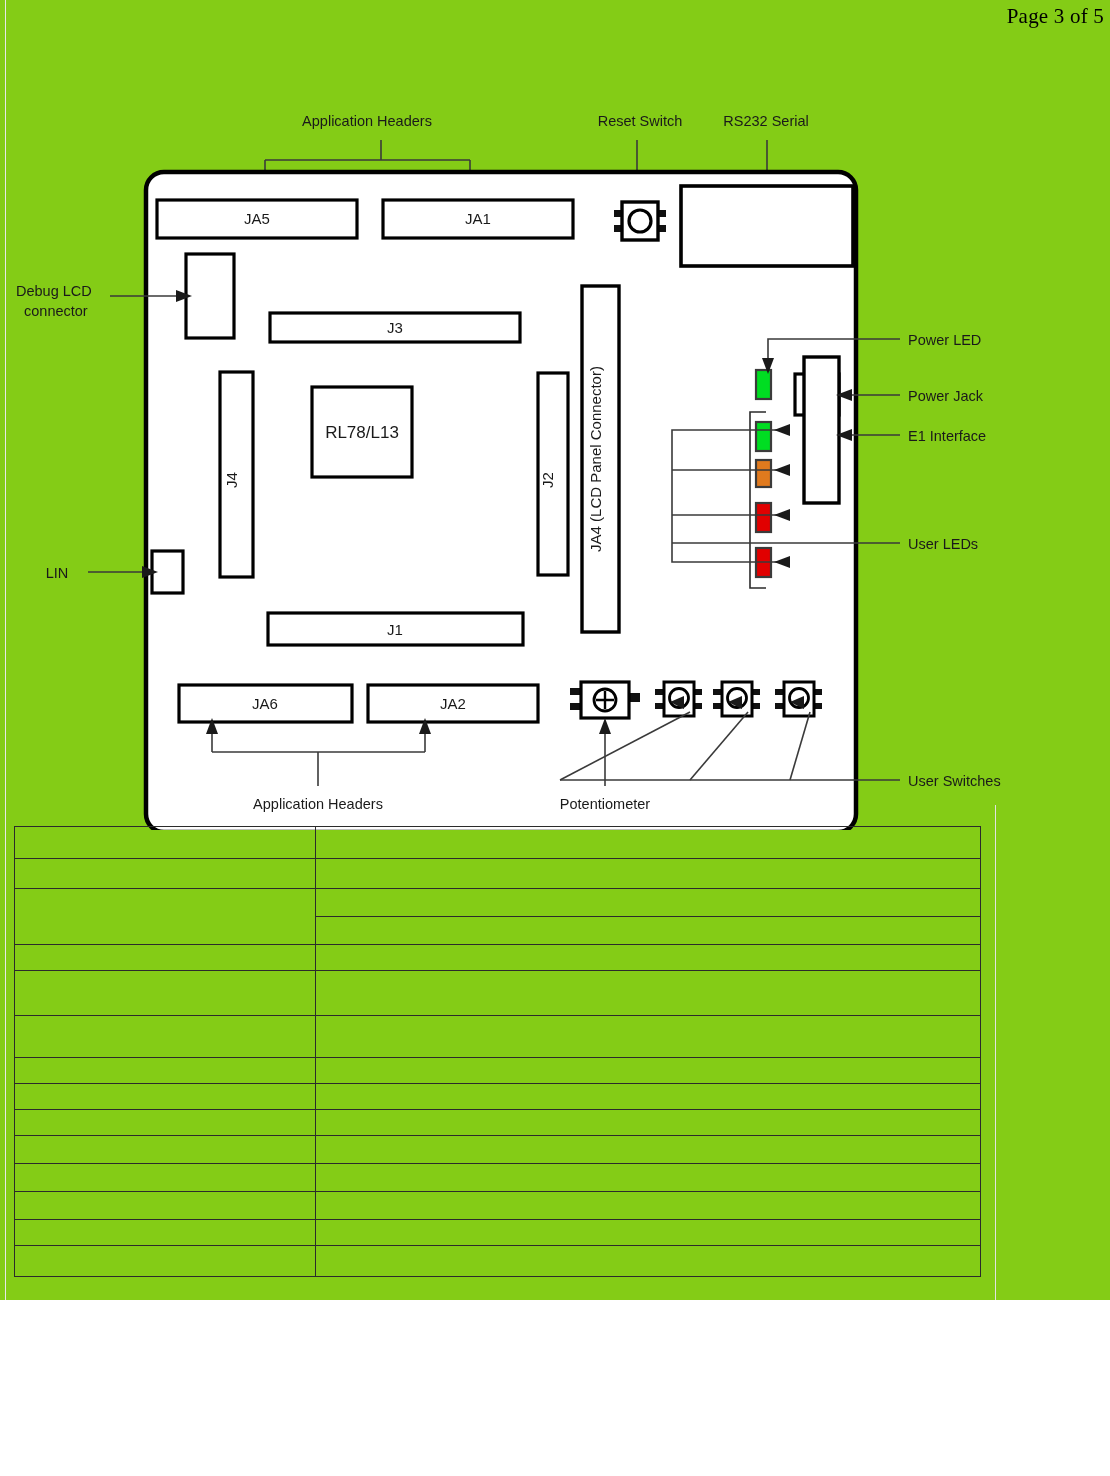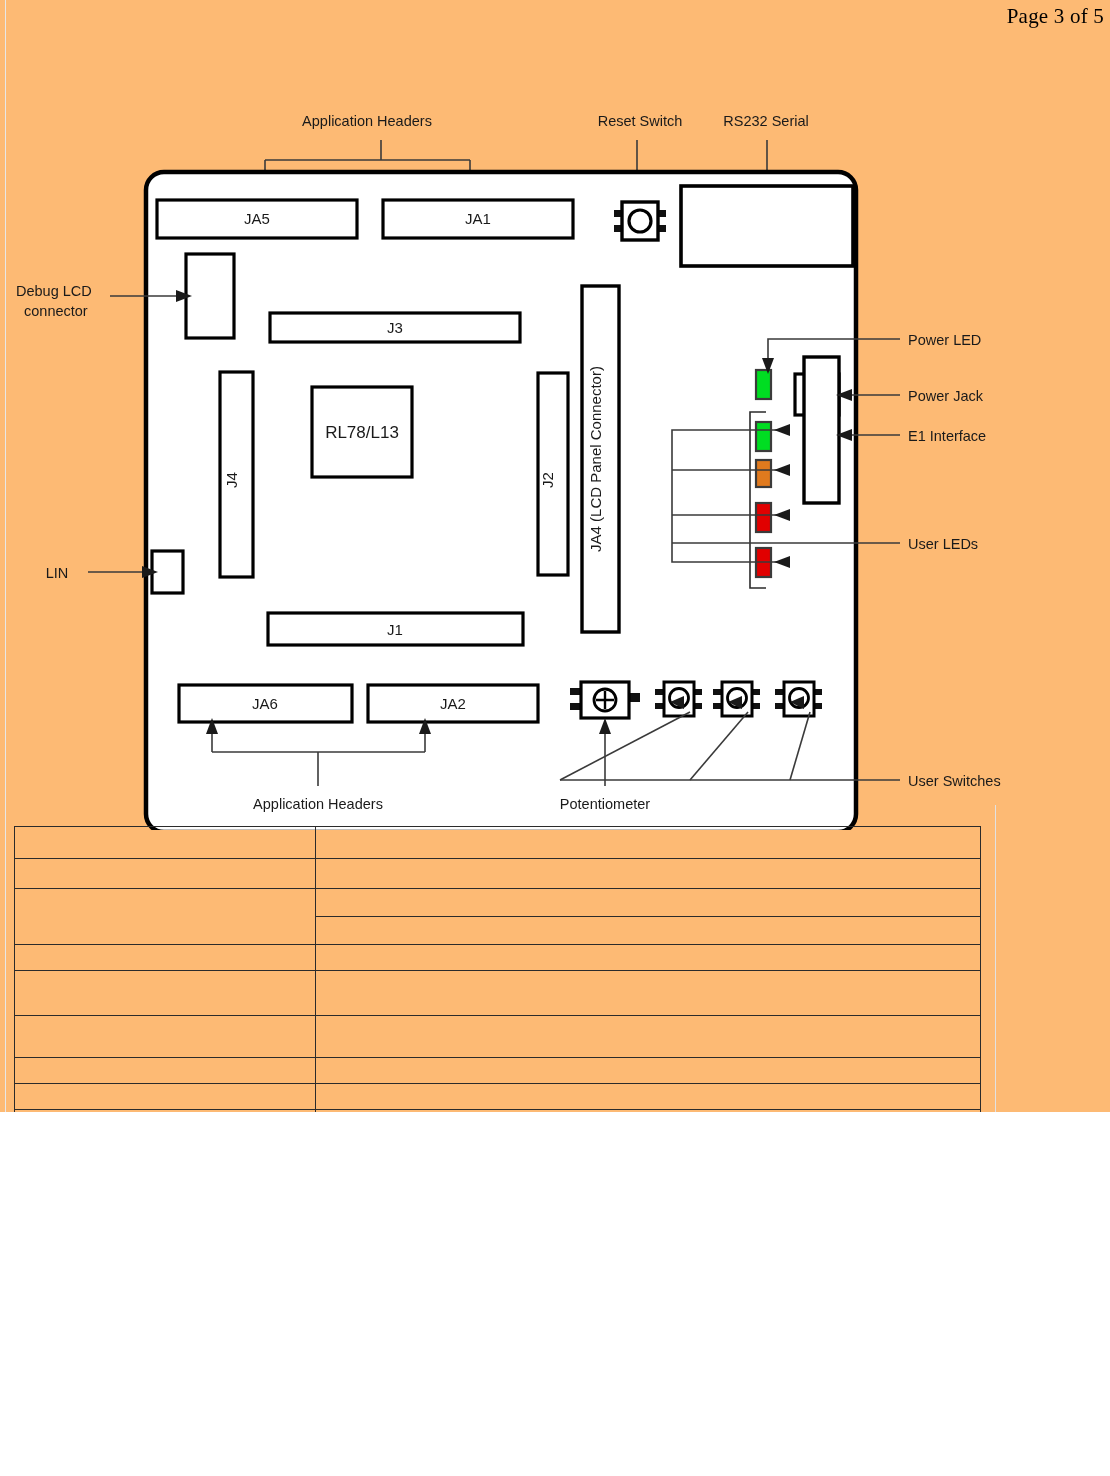--- a/index.html
+++ b/index.html
@@ -7,23 +7,23 @@
     padding: 0;
     background: #ffffff;
   }
   body {
     font-family: "Liberation Sans", sans-serif;
     color: #1a1a1a;
   }
   #page {
     position: relative;
     width: 1110px;
-    height: 1112px;
+    height: 1300px;
     overflow: hidden;
-    background: #fdba74;
+    background: #84cc16;
   }
 
   
   .page-header {
     position: absolute;
     top: 4px;
     right: 6px;
     font-family: "Liberation Serif", serif;
     font-size: 21px;
     color: #000;

